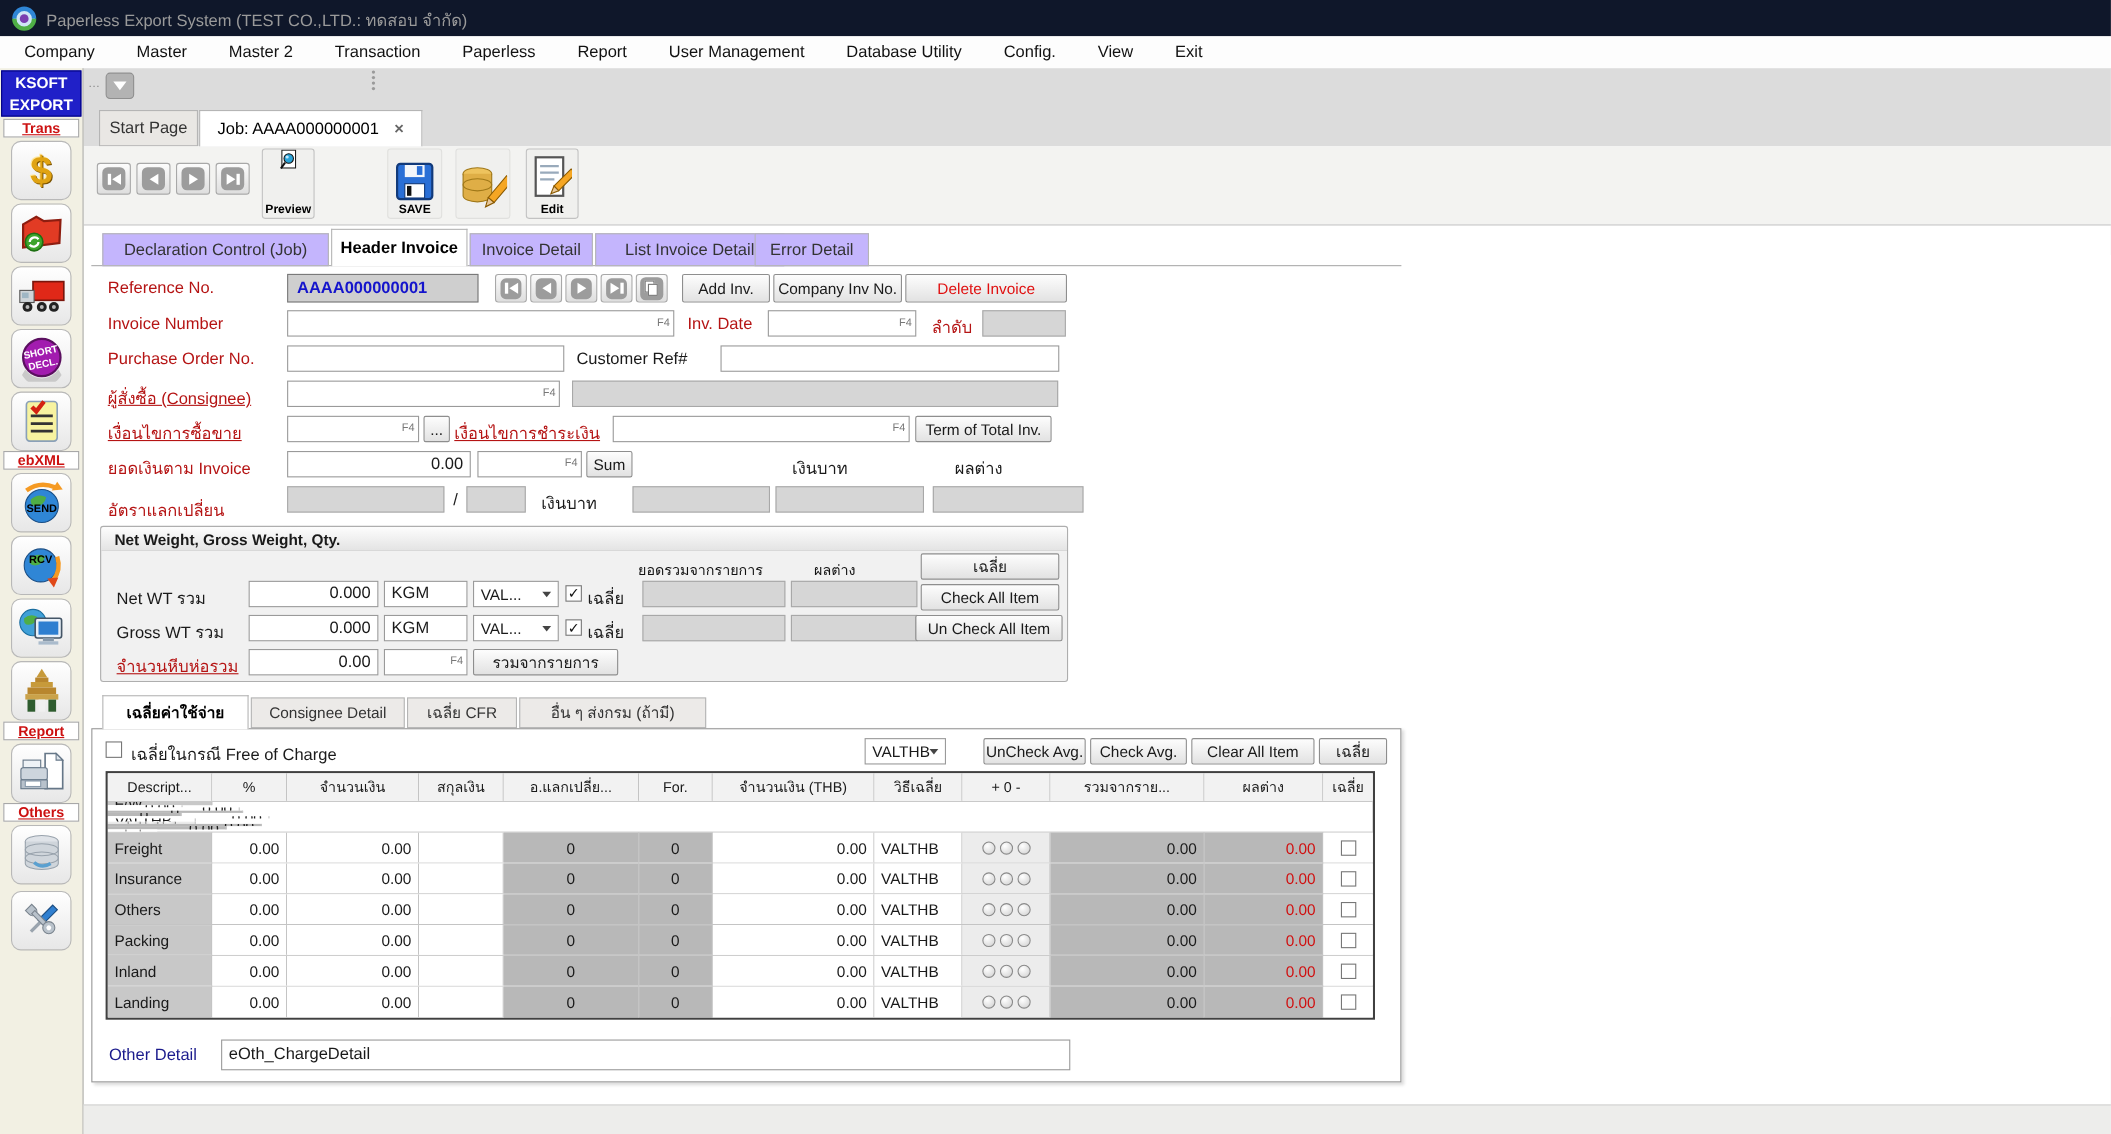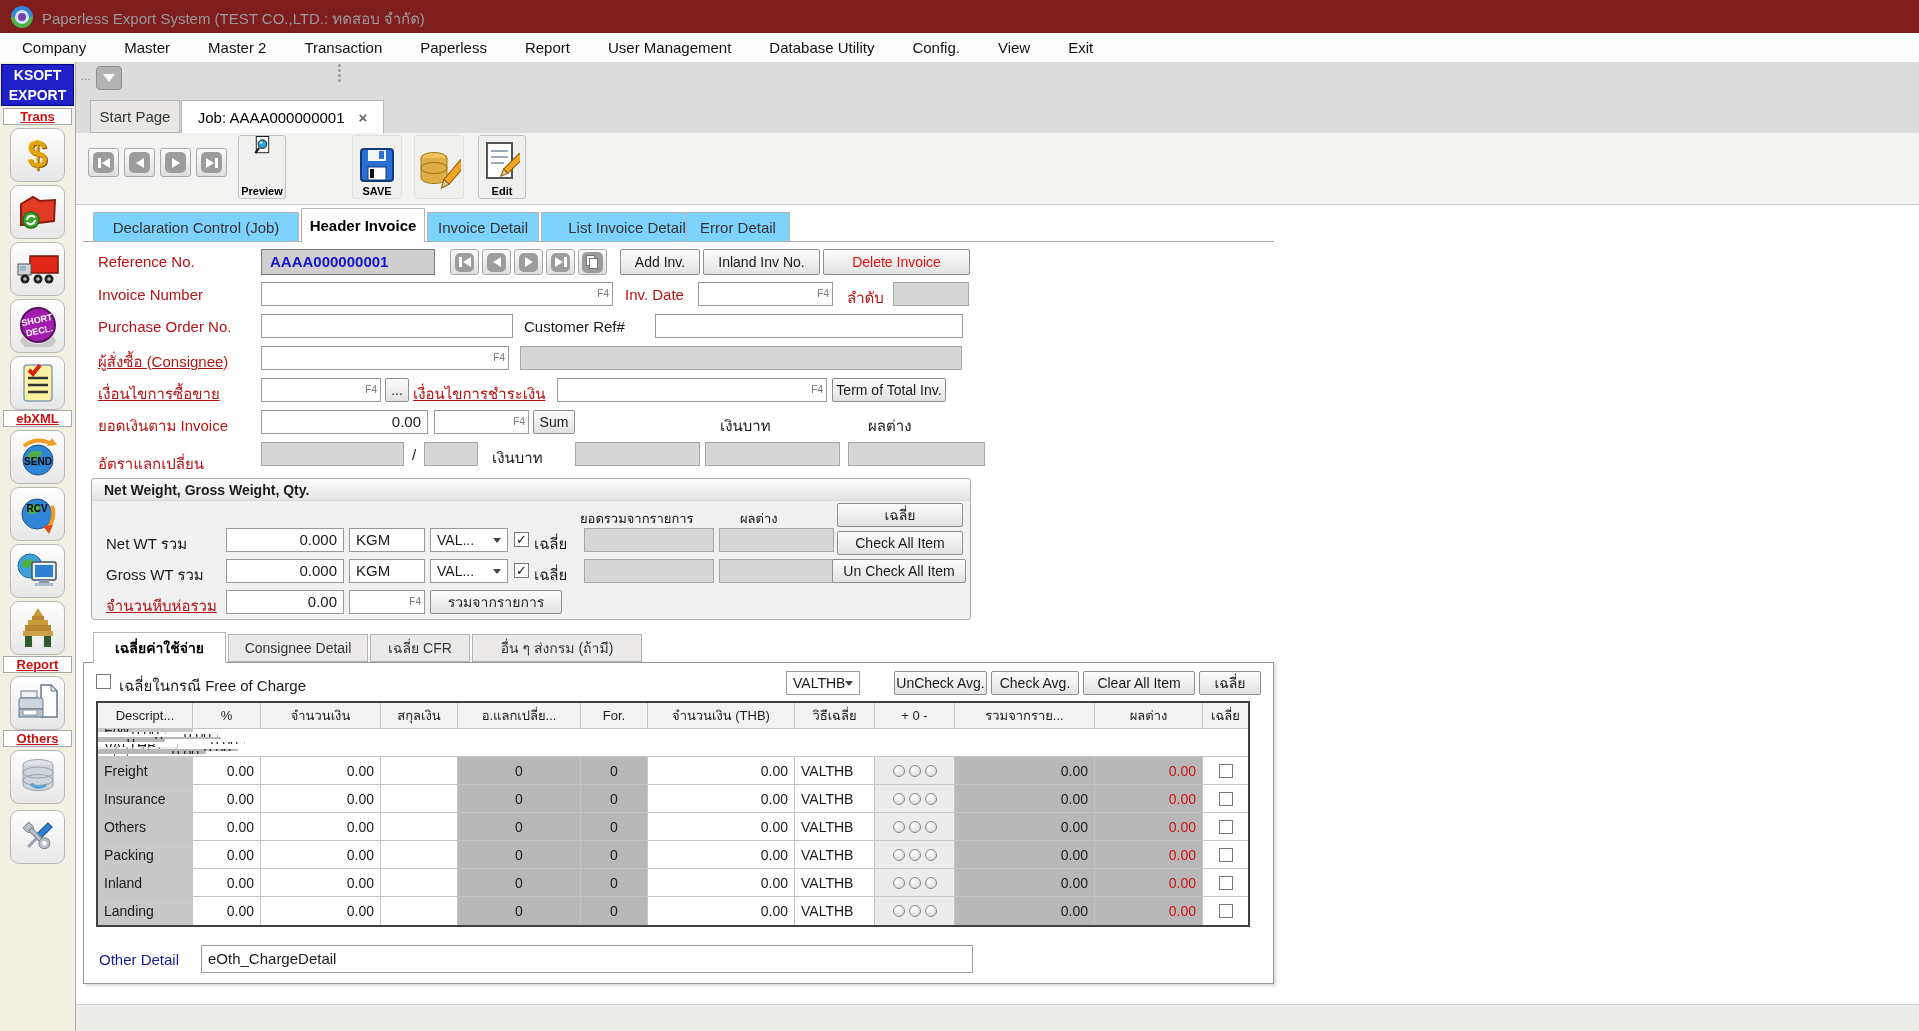--- a/index.html
+++ b/index.html
@@ -1,21 +1,21 @@
 <!DOCTYPE html>
 <html><head>
 <meta charset="utf-8">
 <style>
   html,body{margin:0;padding:0;background:#cfcfcf;}
   *{box-sizing:border-box;}
   #screen{position:relative;width:1919px;height:1031px;background:#ffffff;overflow:hidden;
           font-family:"Liberation Sans","DejaVu Sans",sans-serif;color:#1a1a1a;}
   .abs{position:absolute;}
   
-  .titlebar{position:absolute;left:0;top:0;width:1919px;height:33px;background:#7f1d1d;}
+  .titlebar{position:absolute;left:0;top:0;width:1919px;height:33px;background:#0f172a;}
   .titlebar .ttl{position:absolute;left:42px;top:7px;font-size:15px;color:#9a9a9a;white-space:nowrap;}
   .menubar{position:absolute;left:0;top:33px;width:1919px;height:29px;background:#fdfdfd;display:flex;align-items:center;gap:38px;padding-left:22px;}
   .menubar span{font-size:15px;color:#111;white-space:nowrap;cursor:default;}
   .utilstrip{position:absolute;left:76px;top:62px;width:1843px;height:71px;background:#dcdcdc;}
   .toolband{position:absolute;left:76px;top:133px;width:1843px;height:72px;background:#f3f3f1;border-bottom:1px solid #c9c9c9;}
   .footband{position:absolute;left:76px;top:1004px;width:1843px;height:27px;background:#ededeb;border-top:1px solid #d2d2d2;}
   
   .sidebar{position:absolute;left:0;top:62px;width:76px;height:969px;background:#f2f0e3;border-right:1px solid #adadad;}
   .sblogo{position:absolute;left:1px;top:2px;width:73px;height:42px;background:#2020c8;border:1px solid #000080;color:#fff;
           font-weight:bold;font-size:14px;text-align:center;line-height:20px;}
@@ -36,21 +36,21 @@
   .tril{width:0;height:0;border-top:5px solid transparent;border-bottom:5px solid transparent;border-right:8px solid #fff;}
   .trir{width:0;height:0;border-top:5px solid transparent;border-bottom:5px solid transparent;border-left:8px solid #fff;}
   .vbar{width:3px;height:10px;background:#fff;}
   .copyglyph{position:relative;width:21px;height:21px;border-radius:5px;background:#9c9c9c;}
   .copyglyph i{position:absolute;width:9px;height:11px;background:#fff;border:1px solid #777;}
   .bigbtn{position:absolute;top:135px;height:64px;border:1px solid #c2c2c2;border-radius:3px;background:#f0f0ee;
           display:flex;flex-direction:column;align-items:center;justify-content:flex-end;padding-bottom:1px;}
   .bigbtn .cap{font-size:11px;font-weight:bold;color:#000;line-height:12px;}
   
   .dtab{position:absolute;font-size:15px;display:flex;align-items:center;justify-content:center;border:1px solid #b5b5b5;}
-  .dtab.inactive{top:212px;height:30px;background:#7dd3fc;color:#333;}
+  .dtab.inactive{top:212px;height:30px;background:#c4b5fd;color:#333;}
   .dtab.active{top:208px;height:34px;background:#fff;color:#000;font-weight:bold;border-bottom:none;z-index:5;}
   .striplinie{position:absolute;height:1px;background:#ababab;}
   
   .lbl{position:absolute;font-size:15px;color:#1a1a1a;white-space:nowrap;}
   .red{color:#b51414;}
   .navy{color:#1a1a8c;}
   .link{text-decoration:underline;cursor:pointer;}
   .inp{position:absolute;height:24px;background:#fff;border:1px solid #9a9a9a;font-size:15px;padding:2px 6px;}
   .dis{background:#d6d6d6;border:1px solid #a8a8a8;}
   .f4{position:absolute;right:3px;top:5px;font-size:10px;color:#777;}
@@ -372,21 +372,21 @@
         <div class="vbar"></div>
       </div>
     </div>
   <div class="minnav" style="left:578px;">
     <div class="copyglyph">
         <i style="left:4px;top:3px;"></i>
         <i style="left:7px;top:6px;"></i>
       </div>
   </div>
   <div class="btn" style="left:620px;top:249px;width:80px;height:26px;">Add Inv.</div>
-  <div class="btn" style="left:703px;top:249px;width:117px;height:26px;">Inland Inv No.</div>
+  <div class="btn" style="left:703px;top:249px;width:117px;height:26px;">Company Inv No.</div>
   <div class="btn" style="left:823px;top:249px;width:147px;height:26px;color:#e01010;font-weight:normal;">Delete Invoice</div>
 
   <span class="lbl red" style="left:98px;top:286px;">Invoice Number</span>
   <div class="inp" style="left:261px;top:282px;width:352px;">
       <span class="f4">F4</span>
     </div>
   <span class="lbl red" style="left:625px;top:286px;">Inv. Date</span>
   <div class="inp" style="left:698px;top:282px;width:135px;">
       <span class="f4">F4</span>
     </div>
@@ -406,21 +406,21 @@
 
   <span class="lbl red link" style="left:98px;top:382px;">เงื่อนไขการซื้อขาย</span>
   <div class="inp" style="left:261px;top:378px;width:120px;">
       <span class="f4">F4</span>
     </div>
   <div class="btn" style="left:385px;top:378px;width:24px;">...</div>
   <span class="lbl red link" style="left:413px;top:382px;">เงื่อนไขการชำระเงิน</span>
   <div class="inp" style="left:557px;top:378px;width:270px;">
       <span class="f4">F4</span>
     </div>
-  <div class="btn" style="left:832px;top:378px;width:114px;">Term of Total Inv.</div>
+  <div class="btn" style="left:832px;top:378px;width:124px;">Term of Total Inv.</div>
 
   <span class="lbl red" style="left:98px;top:414px;">ยอดเงินตาม Invoice</span>
   <div class="inp" style="left:261px;top:410px;width:167px;text-align:right;">0.00</div>
   <div class="inp" style="left:434px;top:410px;width:95px;">
       <span class="f4">F4</span>
     </div>
   <div class="btn" style="left:533px;top:410px;width:42px;">Sum</div>
   <span class="lbl" style="left:720px;top:414px;">เงินบาท</span>
   <span class="lbl" style="left:868px;top:414px;">ผลต่าง</span>
 

